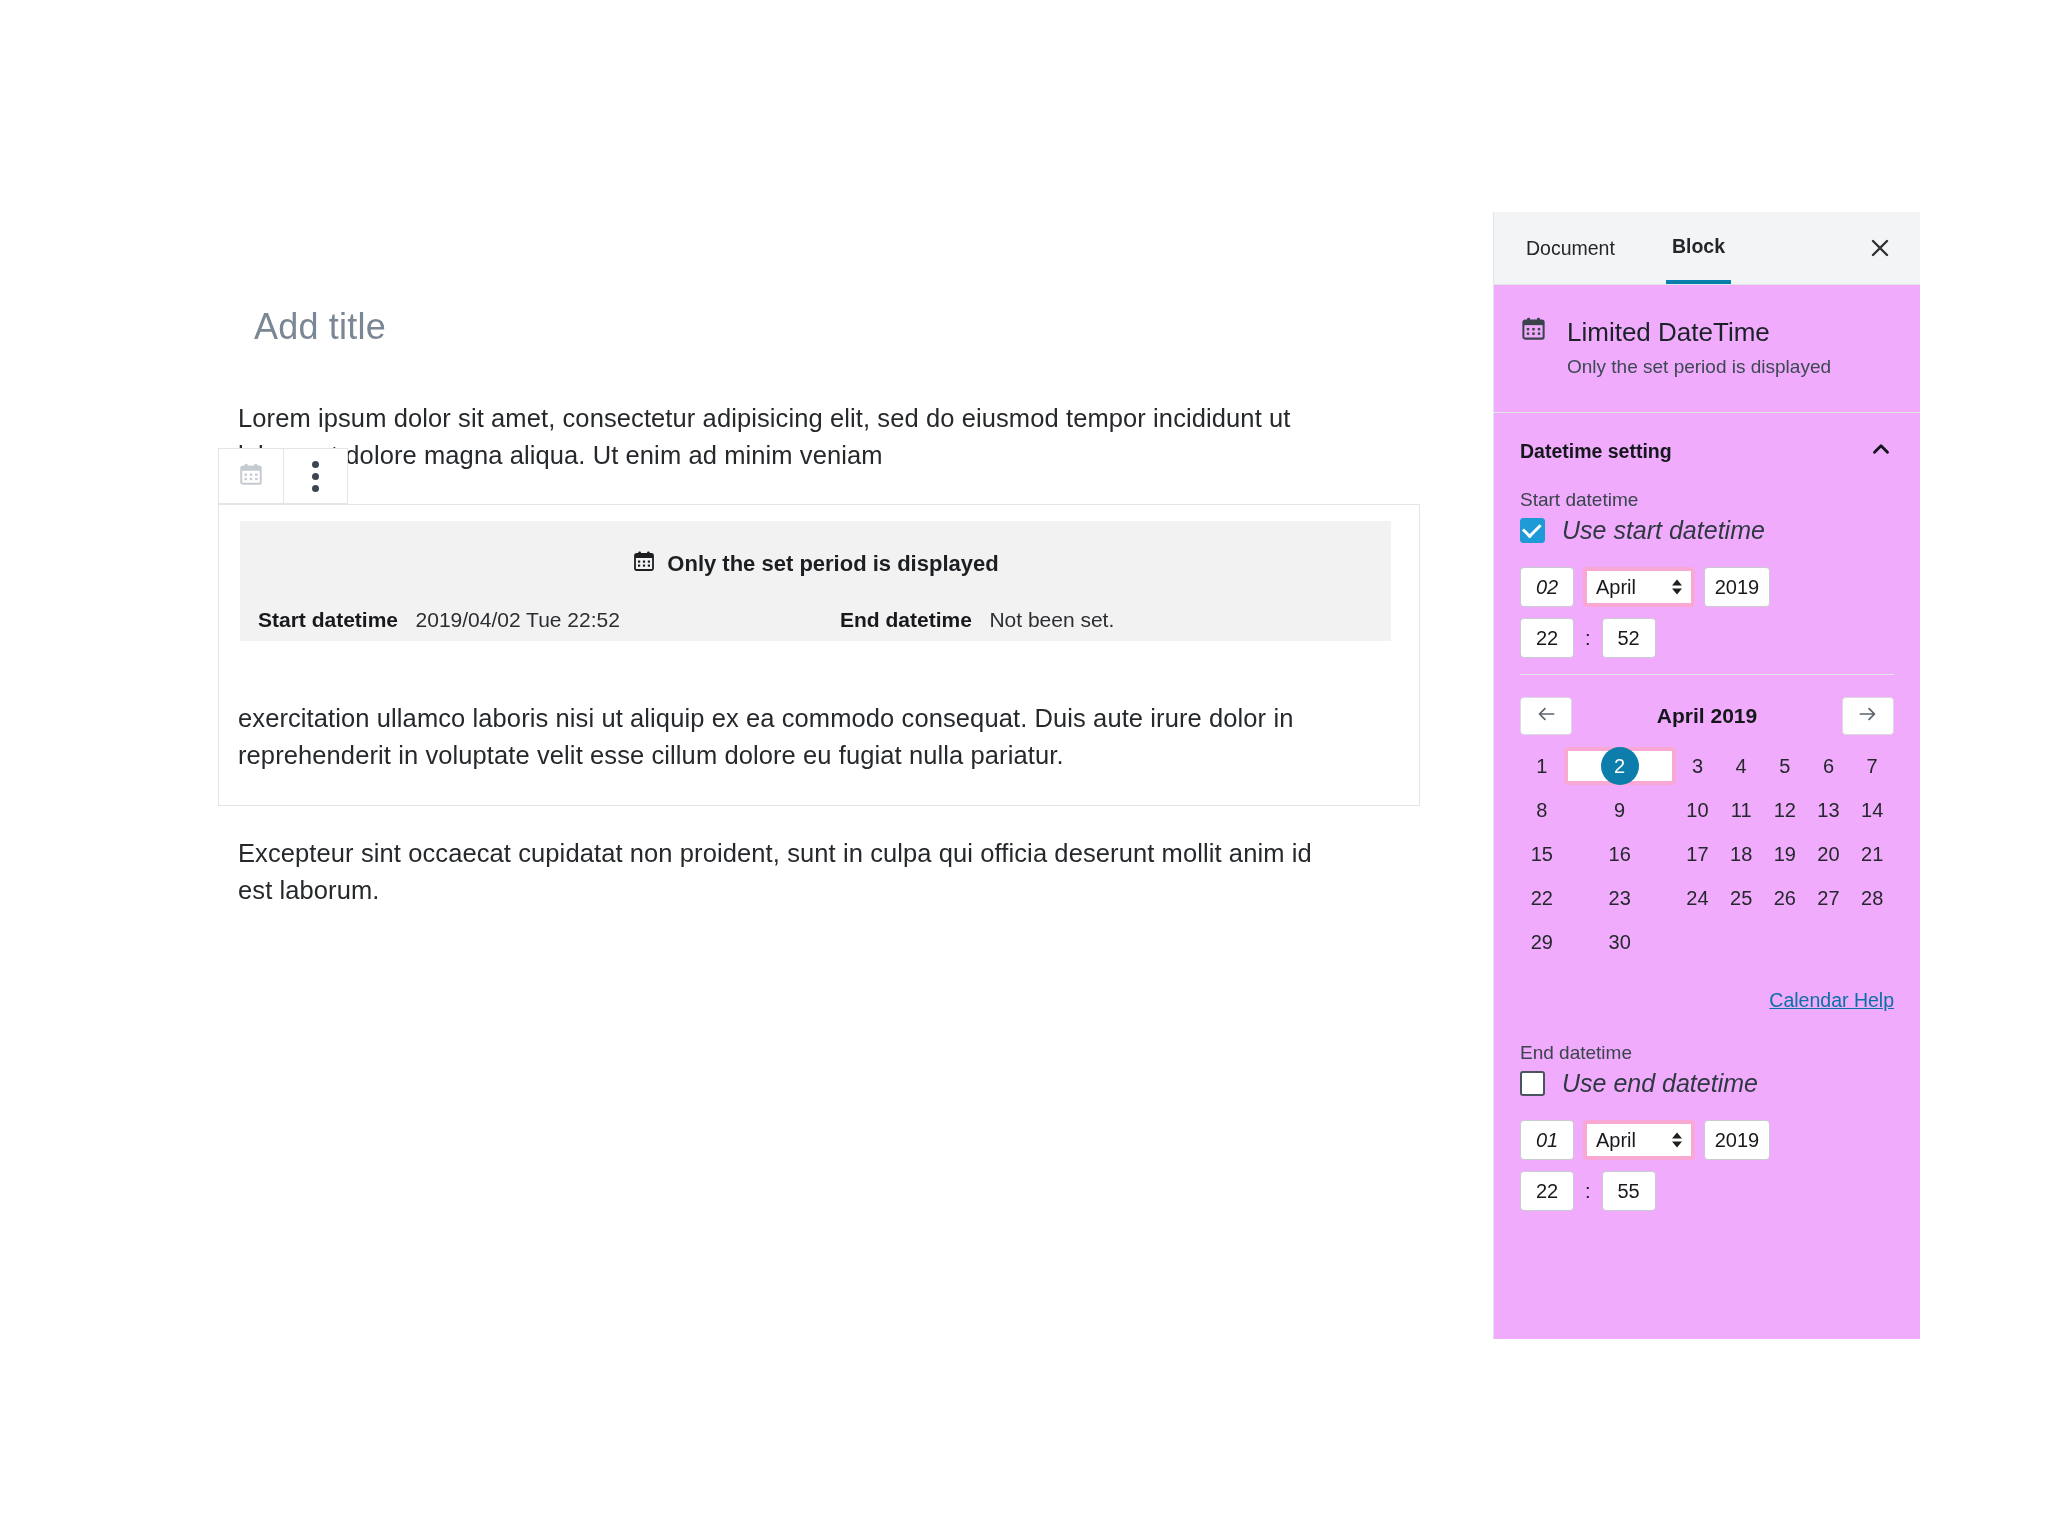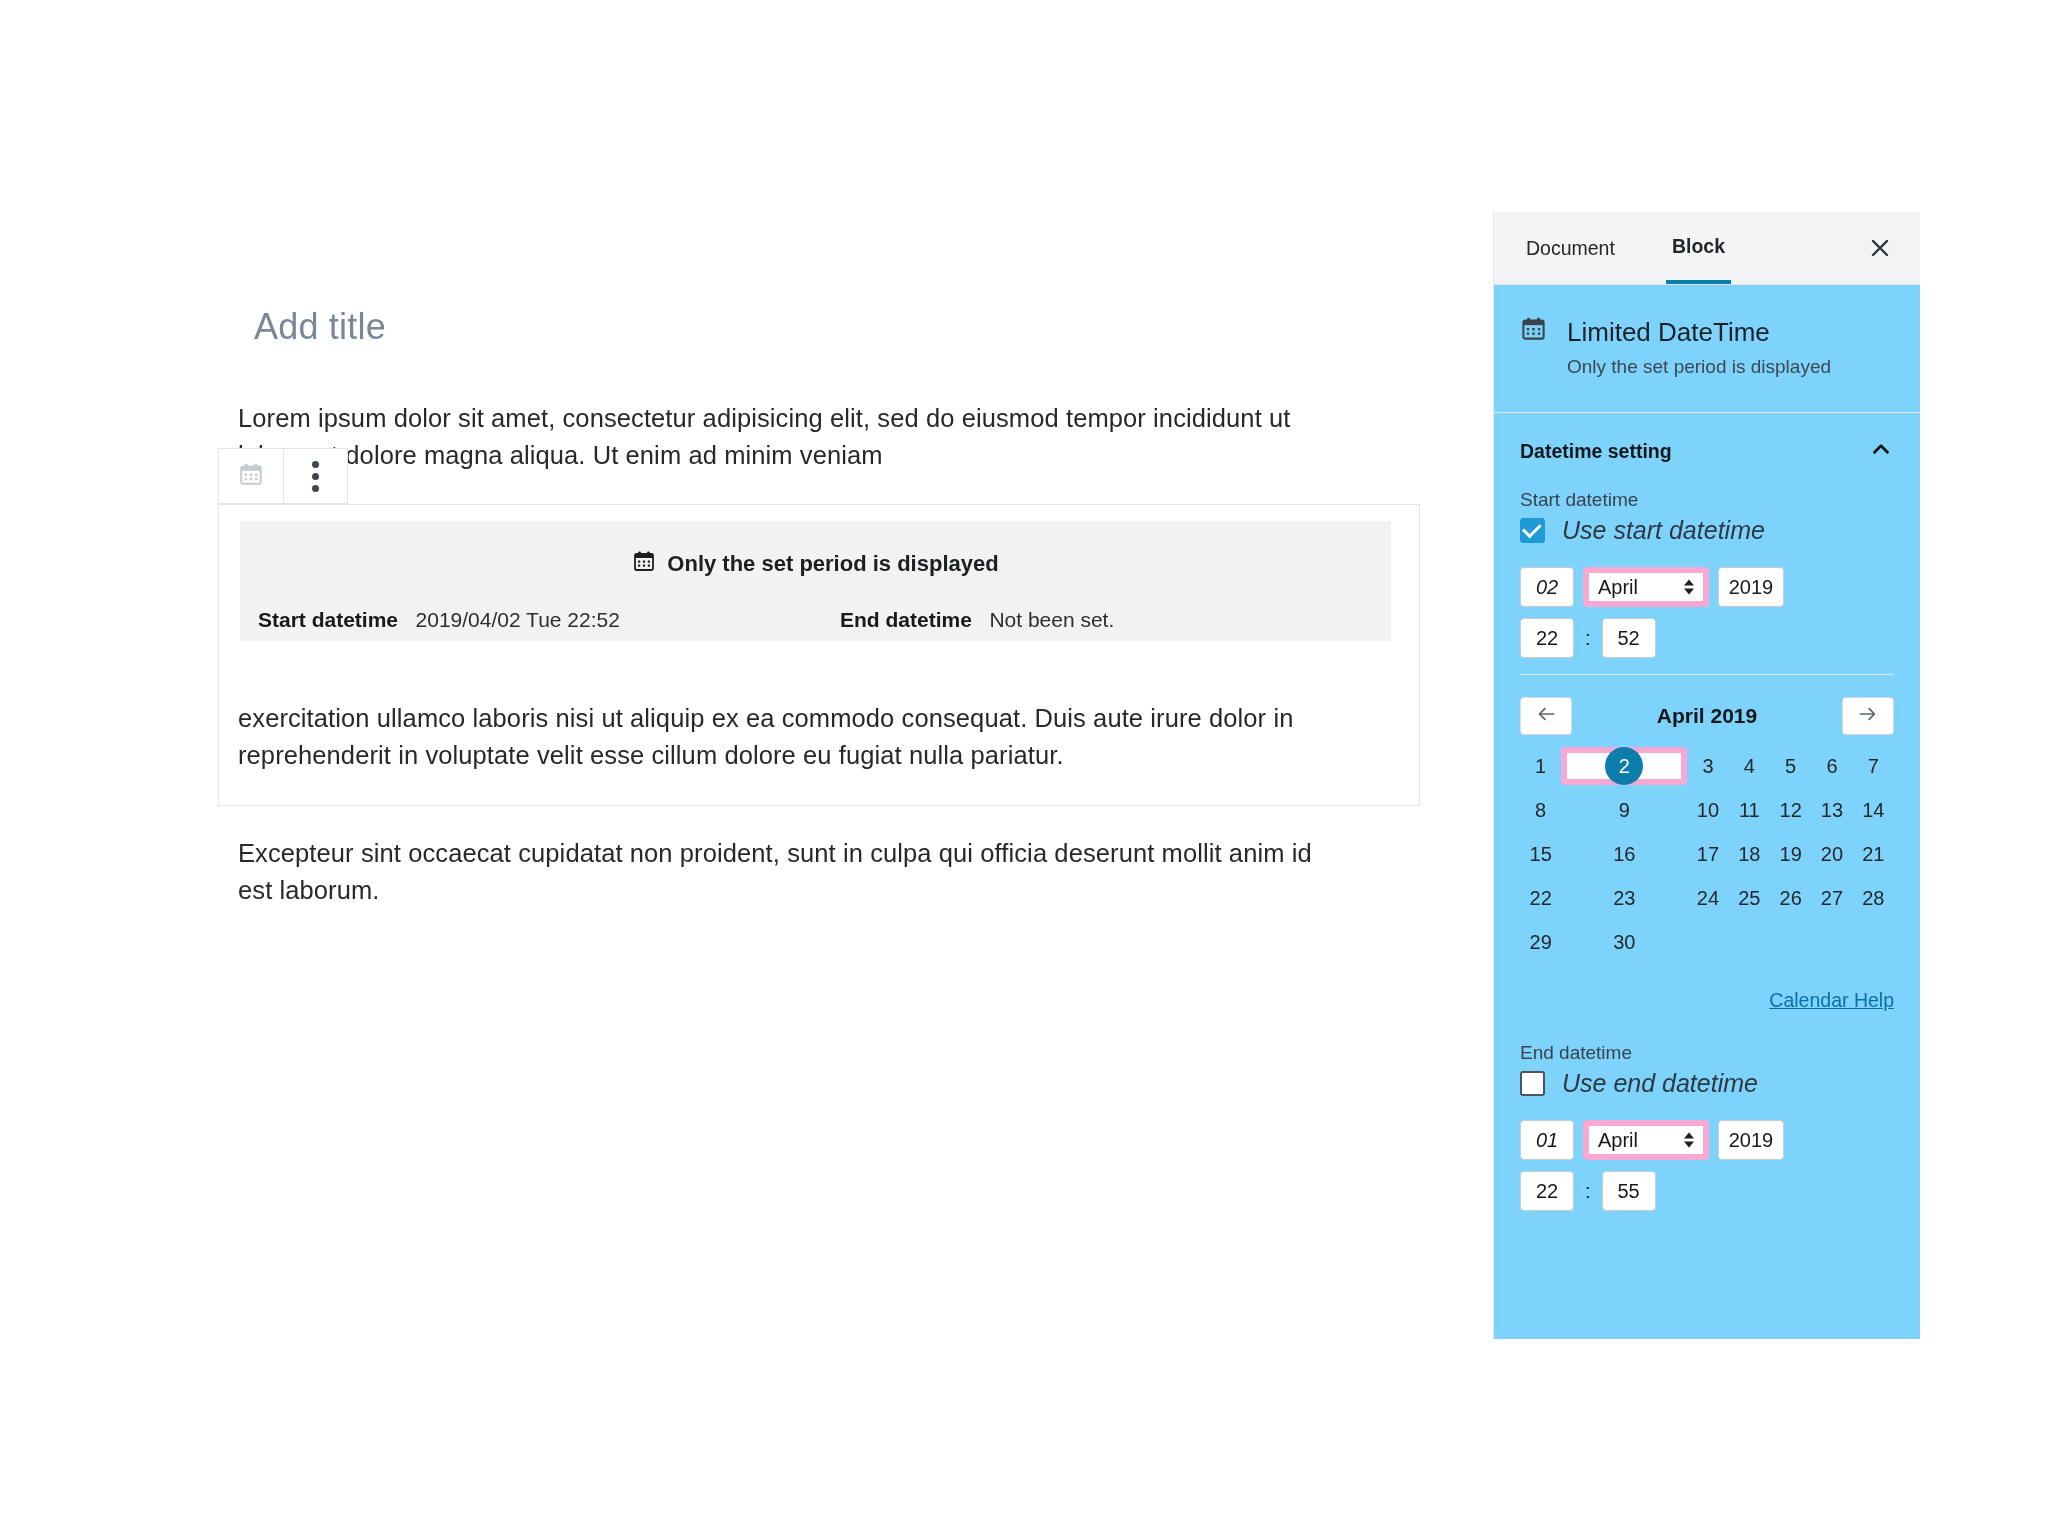--- a/index.html
+++ b/index.html
@@ -141,21 +141,21 @@
     background: #3c4551;
   }
 
   
   #sidebar {
     position: absolute;
     left: 1493px;
     top: 212px;
     width: 427px;
     height: 1127px;
-    background: #7dd3fc;
+    background: #f0abfc;
     border-left: 1px solid #e2e4e7;
     box-sizing: border-box;
   }
   #sb-tabs {
     position: relative;
     height: 73px;
     background: #f3f4f5;
     border-bottom: 1px solid #e2e4e7;
     box-sizing: border-box;
     display: flex;
@@ -284,22 +284,22 @@
     align-items: center;
     justify-content: center;
     font-size: 20px;
     color: #17191c;
   }
   .ipt.day  { width: 54px; font-style: italic; }
   .ipt.year { width: 66px; }
   .ipt.hh, .ipt.mm { width: 54px; }
   .sel {
     height: 40px;
-    width: 126px;
-    border: 6px solid #f9a8d4;
+    width: 112px;
+    border: 4px solid #f9a8d4;
     border-radius: 4px;
     background: #fff;
     box-sizing: border-box;
     display: flex;
     align-items: center;
     padding: 12px 9px;
     position: relative;
     font-size: 20px;
     color: #17191c;
   }

